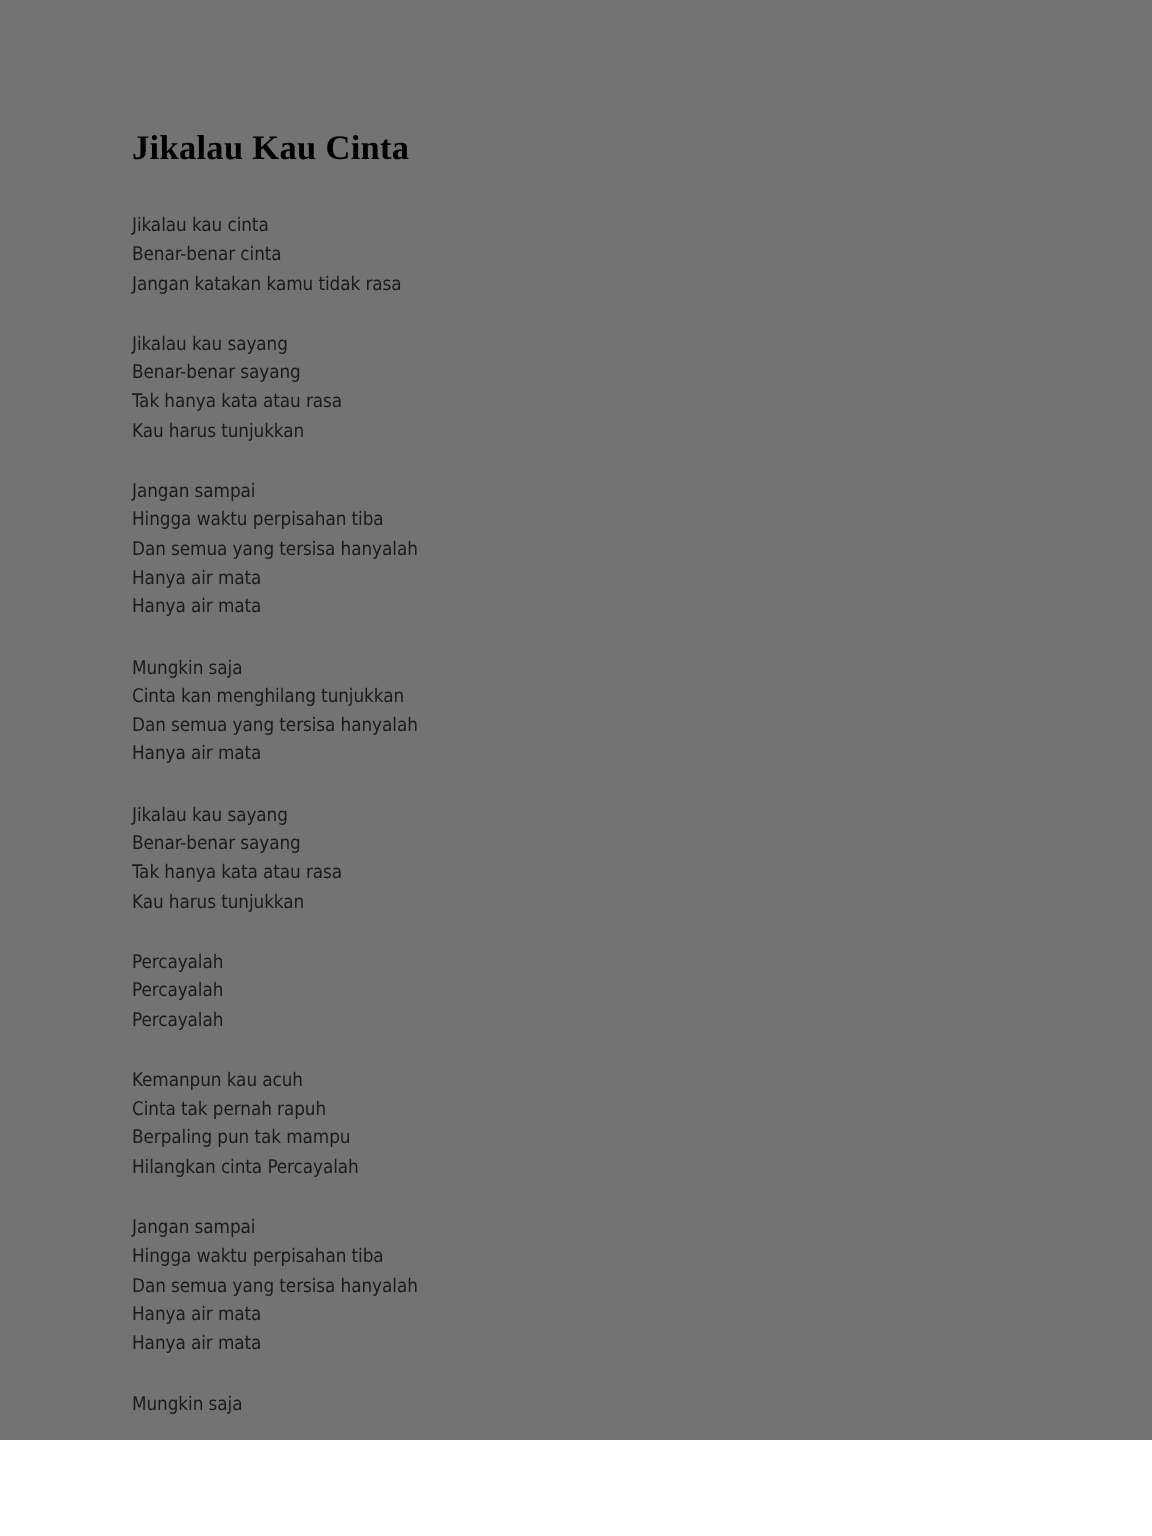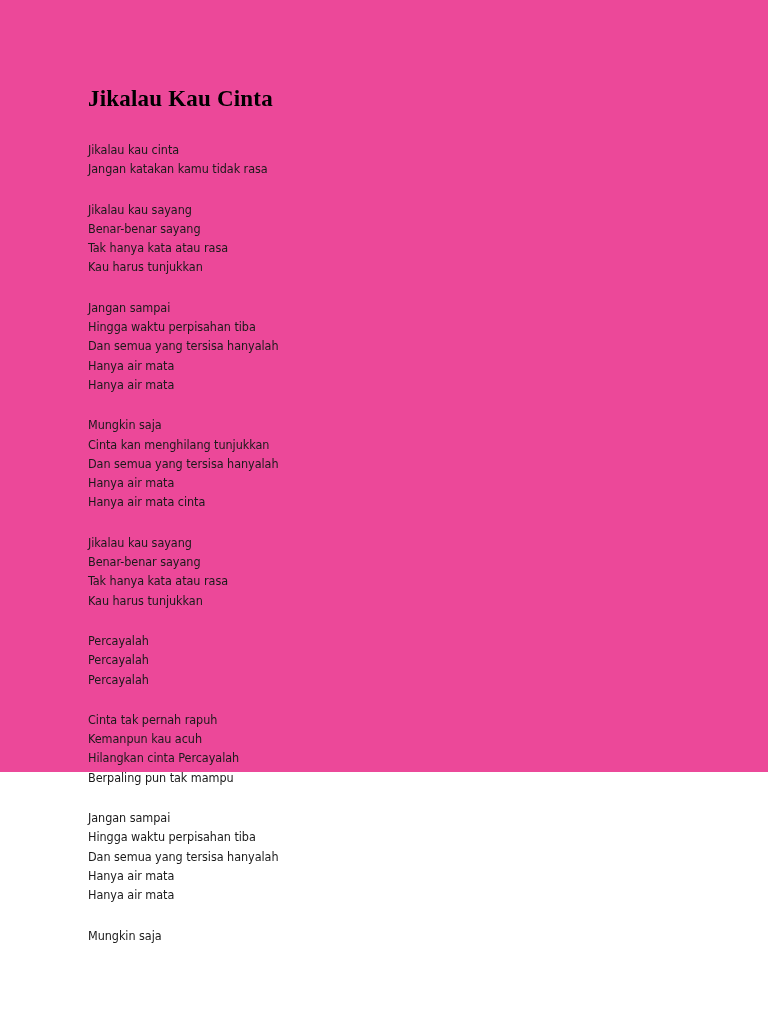--- a/index.html
+++ b/index.html
@@ -10,22 +10,22 @@
     width: 768px;
     height: 1024px;
     background: #ffffff;
     font-family: "Liberation Sans", sans-serif;
     color: #000000;
     overflow: hidden;
   }
   .page {
     position: relative;
     width: 768px;
-    height: 772px;
-    background: #ec4899;
+    height: 960px;
+    background: #737373;
     box-sizing: border-box;
   }
   .content {
     position: absolute;
     left: 88px;
     top: 86px;
     width: 600px;
   }
   .doc-title {
     font-family: "Liberation Serif", serif;
@@ -49,20 +49,21 @@
 </style>
 </head>
 <body>
 
 <div class="page">
   <div class="content">
     <h1 class="doc-title">Jikalau Kau Cinta</h1>
 
     <div class="stanza">
       <div class="line">Jikalau kau cinta</div>
+      <div class="line">Benar-benar cinta</div>
       <div class="line">Jangan katakan kamu tidak rasa</div>
     </div>
 
     <div class="stanza">
       <div class="line">Jikalau kau sayang</div>
       <div class="line">Benar-benar sayang</div>
       <div class="line">Tak hanya kata atau rasa</div>
       <div class="line">Kau harus tunjukkan</div>
     </div>
 
@@ -72,41 +73,40 @@
       <div class="line">Dan semua yang tersisa hanyalah</div>
       <div class="line">Hanya air mata</div>
       <div class="line">Hanya air mata</div>
     </div>
 
     <div class="stanza">
       <div class="line">Mungkin saja</div>
       <div class="line">Cinta kan menghilang tunjukkan</div>
       <div class="line">Dan semua yang tersisa hanyalah</div>
       <div class="line">Hanya air mata</div>
-      <div class="line">Hanya air mata cinta</div>
     </div>
 
     <div class="stanza">
       <div class="line">Jikalau kau sayang</div>
       <div class="line">Benar-benar sayang</div>
       <div class="line">Tak hanya kata atau rasa</div>
       <div class="line">Kau harus tunjukkan</div>
     </div>
 
     <div class="stanza">
       <div class="line">Percayalah</div>
       <div class="line">Percayalah</div>
       <div class="line">Percayalah</div>
     </div>
 
     <div class="stanza">
+      <div class="line">Kemanpun kau acuh</div>
       <div class="line">Cinta tak pernah rapuh</div>
-      <div class="line">Kemanpun kau acuh</div>
+      <div class="line">Berpaling pun tak mampu</div>
       <div class="line">Hilangkan cinta Percayalah</div>
-      <div class="line">Berpaling pun tak mampu</div>
     </div>
 
     <div class="stanza">
       <div class="line">Jangan sampai</div>
       <div class="line">Hingga waktu perpisahan tiba</div>
       <div class="line">Dan semua yang tersisa hanyalah</div>
       <div class="line">Hanya air mata</div>
       <div class="line">Hanya air mata</div>
     </div>
 

